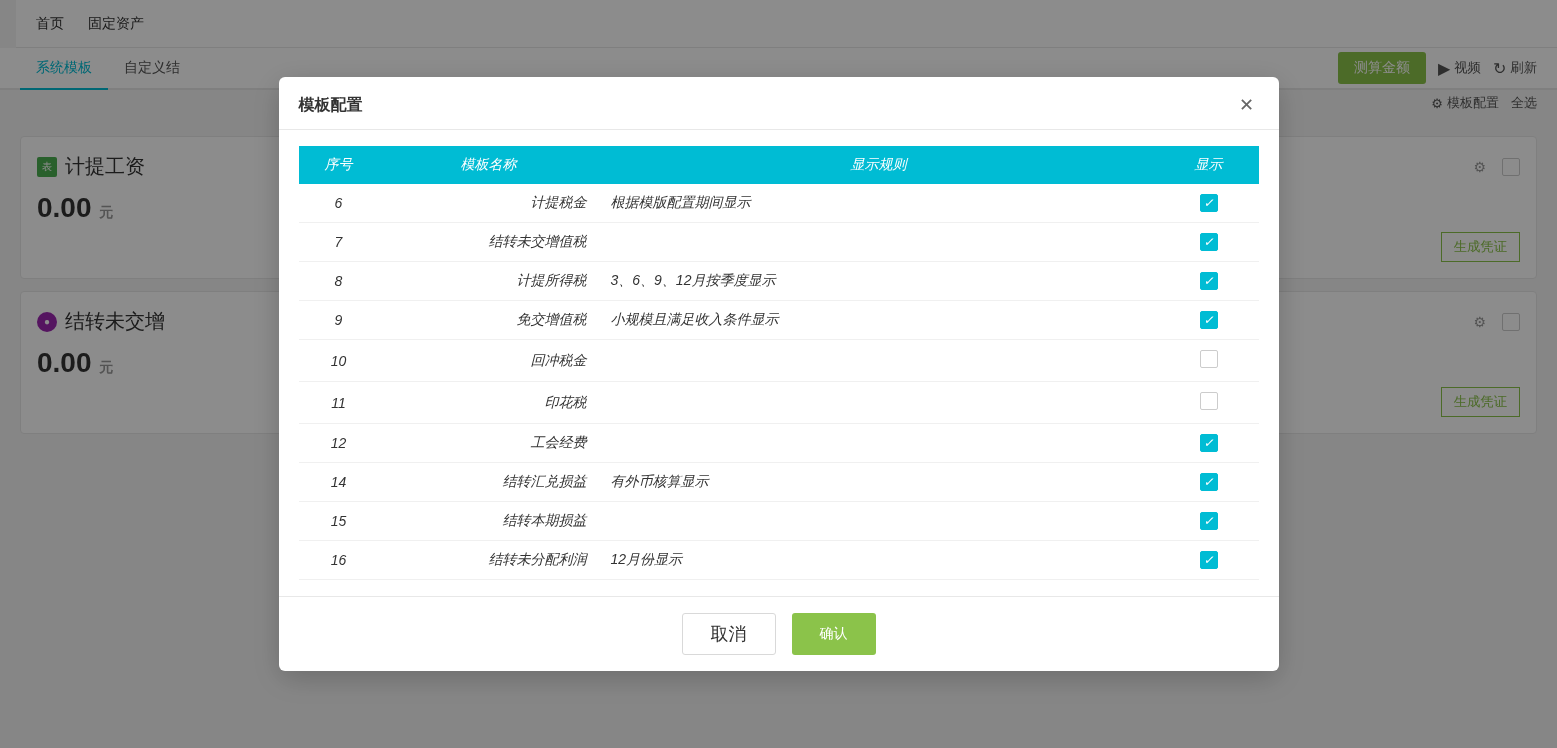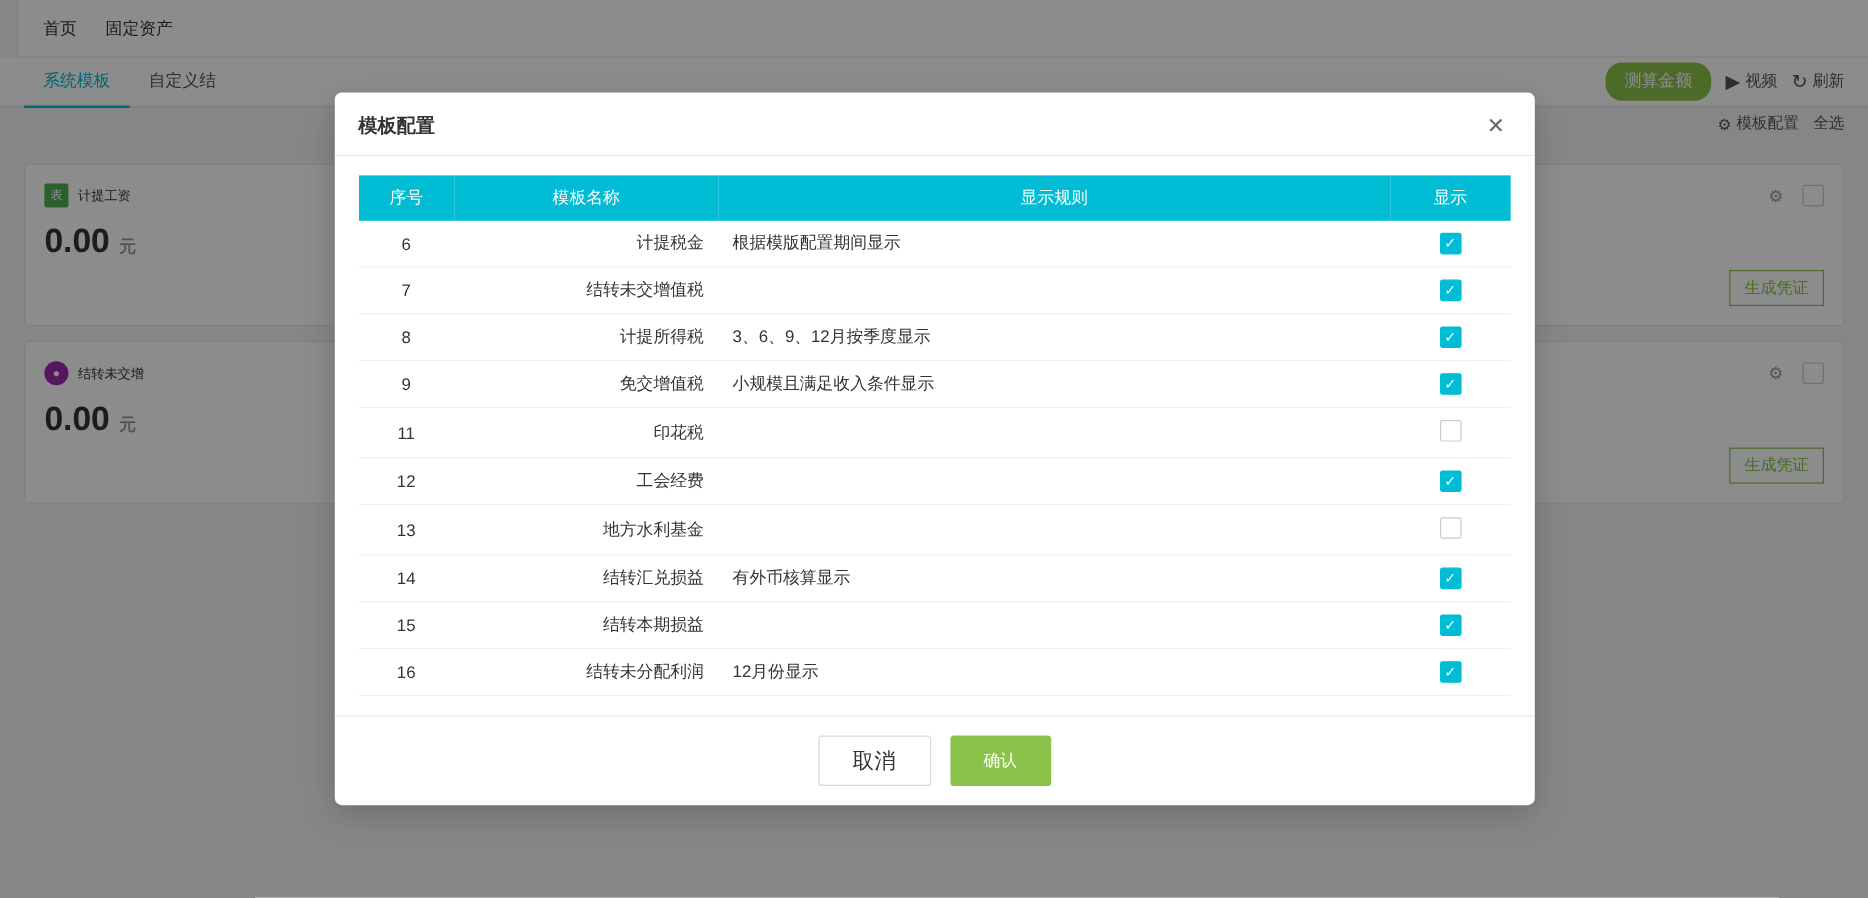--- a/index.html
+++ b/index.html
@@ -60,21 +60,21 @@
     }
     .sub-nav-tab.active {
       color: #00bcd4;
       border-bottom: 2px solid #00bcd4;
     }
     .btn-calc {
       background: #8bc34a;
       color: #fff;
       border: none;
       padding: 7px 16px;
-      border-radius: 14px;
+      border-radius: 3px;
       cursor: pointer;
       font-size: 14px;
     }
     .btn-video {
       color: #555;
       background: none;
       border: none;
       cursor: pointer;
       display: flex;
       align-items: center;
@@ -130,21 +130,21 @@
       background: #9c27b0;
       border-radius: 50%;
       color: #fff;
       display: flex;
       align-items: center;
       justify-content: center;
       font-size: 10px;
     }
 
     .card-title {
-      font-size: 11px;
+      font-size: 20px;
       color: #333;
     }
 
     .card-value {
       font-size: 28px;
       font-weight: bold;
       color: #333;
     }
 
     .card-actions {
@@ -229,20 +229,21 @@
       align-items: center;
       justify-content: center;
     }
 
     .dialog-body {
       flex: 1;
       overflow: hidden;
       padding: 16px 20px;
       display: flex;
       flex-direction: column;
+      font-style: italic;
     }
 
     
     .config-table {
       width: 100%;
       border-collapse: collapse;
       flex: 1;
     }
 
     .config-table thead tr {
@@ -460,38 +461,38 @@
                 <td>3、6、9、12月按季度显示</td>
                 <td style="text-align: center;"><span class="checkbox-custom checked"></span></td>
               </tr>
               <tr>
                 <td>9</td>
                 <td>免交增值税</td>
                 <td>小规模且满足收入条件显示</td>
                 <td style="text-align: center;"><span class="checkbox-custom checked"></span></td>
               </tr>
               <tr>
+                <td>10</td>
+                <td>回冲税金</td>
+                <td></td>
+                <td style="text-align: center;"><span class="checkbox-custom"></span></td>
+              </tr>
+              <tr>
                 <td>11</td>
                 <td>印花税</td>
                 <td></td>
                 <td style="text-align: center;"><span class="checkbox-custom"></span></td>
               </tr>
               <tr>
                 <td>12</td>
                 <td>工会经费</td>
                 <td></td>
                 <td style="text-align: center;"><span class="checkbox-custom checked"></span></td>
               </tr>
               <tr>
-                <td>13</td>
-                <td>地方水利基金</td>
-                <td></td>
-                <td style="text-align: center;"><span class="checkbox-custom"></span></td>
-              </tr>
-              <tr>
                 <td>14</td>
                 <td>结转汇兑损益</td>
                 <td>有外币核算显示</td>
                 <td style="text-align: center;"><span class="checkbox-custom checked"></span></td>
               </tr>
               <tr>
                 <td>15</td>
                 <td>结转本期损益</td>
                 <td></td>
                 <td style="text-align: center;"><span class="checkbox-custom checked"></span></td>

